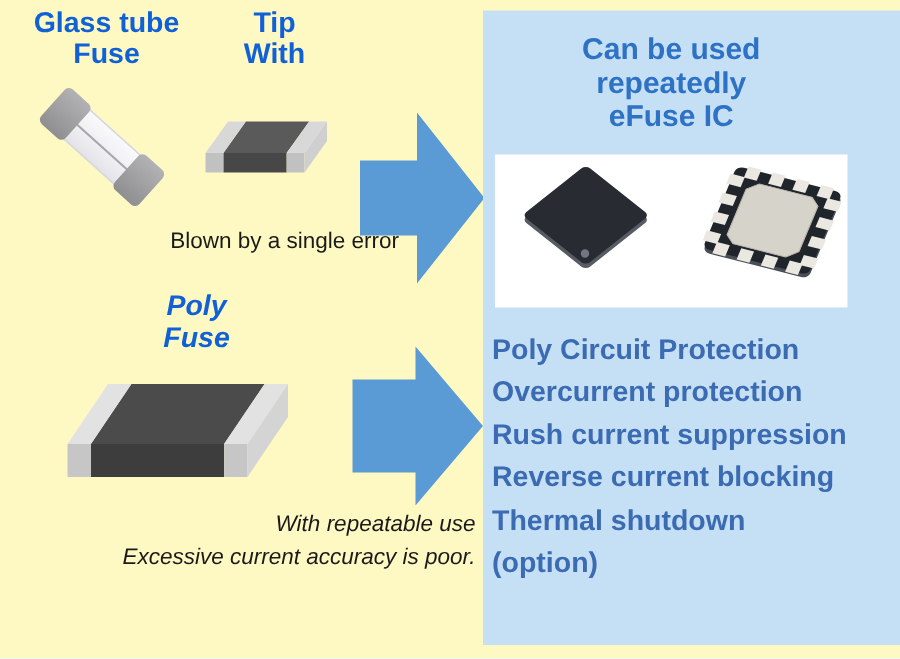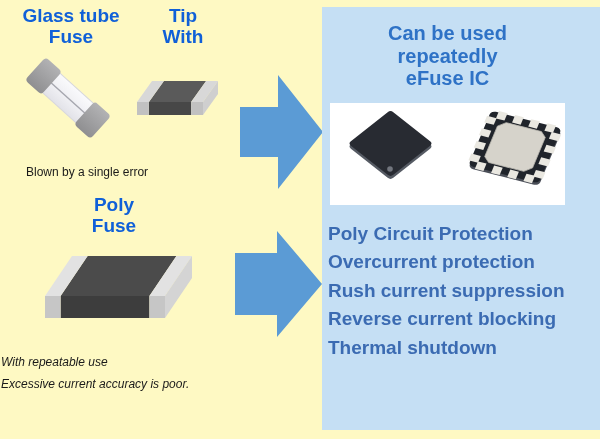--- a/index.html
+++ b/index.html
@@ -7,24 +7,24 @@
     position:relative; width:600px; height:439px; background:#fef9c3;
     font-family:"Liberation Sans", sans-serif; overflow:hidden;
   }
   .fuse-label {
     position:absolute; width:120px; text-align:center;
     font-size:19px; font-weight:bold; line-height:21px;
     color:var(--label-blue,#1060D8); white-space:pre-line;
   }
   #lbl-glass { left:11px; top:5px; }
   #lbl-tip   { left:123px; top:5px; }
-  #lbl-poly  { left:54px; top:194px; }
+  #lbl-poly  { left:71px; top:194px;font-style:italic; }
   .caption {
-    position:absolute; text-align:left; color:var(--body-text,#1A1A1A);
-    font-size:12px; line-height:21px; white-space:pre-line;margin-top:12px;
+    position:absolute; text-align:right; color:var(--body-text,#1A1A1A);
+    font-size:15px; line-height:21px; white-space:pre-line;
   }
   #cap-blown  { left:26px; top:150px; width:240px; }
   #cap-repeat { left:1px;  top:339px; width:316px; line-height:22px;font-style:italic; }
   .art { position:absolute; }
   #glass-fuse { left:18px; top:56px; }
   #tip-fuse   { left:135px; top:78px; }
   #poly-fuse  { left:42px; top:252px; }
   .arrow { position:absolute; }
   #arrow1 { left:238px; top:73px; }
   #arrow2 { left:233px; top:229px; }
@@ -164,16 +164,17 @@
         </g>
       </svg>
     </div>
 
     <div class="features">
         <div class="feature-line">Poly Circuit Protection</div>
         <div class="feature-line">Overcurrent protection</div>
         <div class="feature-line">Rush current suppression</div>
         <div class="feature-line">Reverse current blocking</div>
         <div class="feature-line">Thermal shutdown</div>
+        <div class="feature-line">(option)</div>
       </div>
   </div>
 
 </div>
 
 </body></html>

